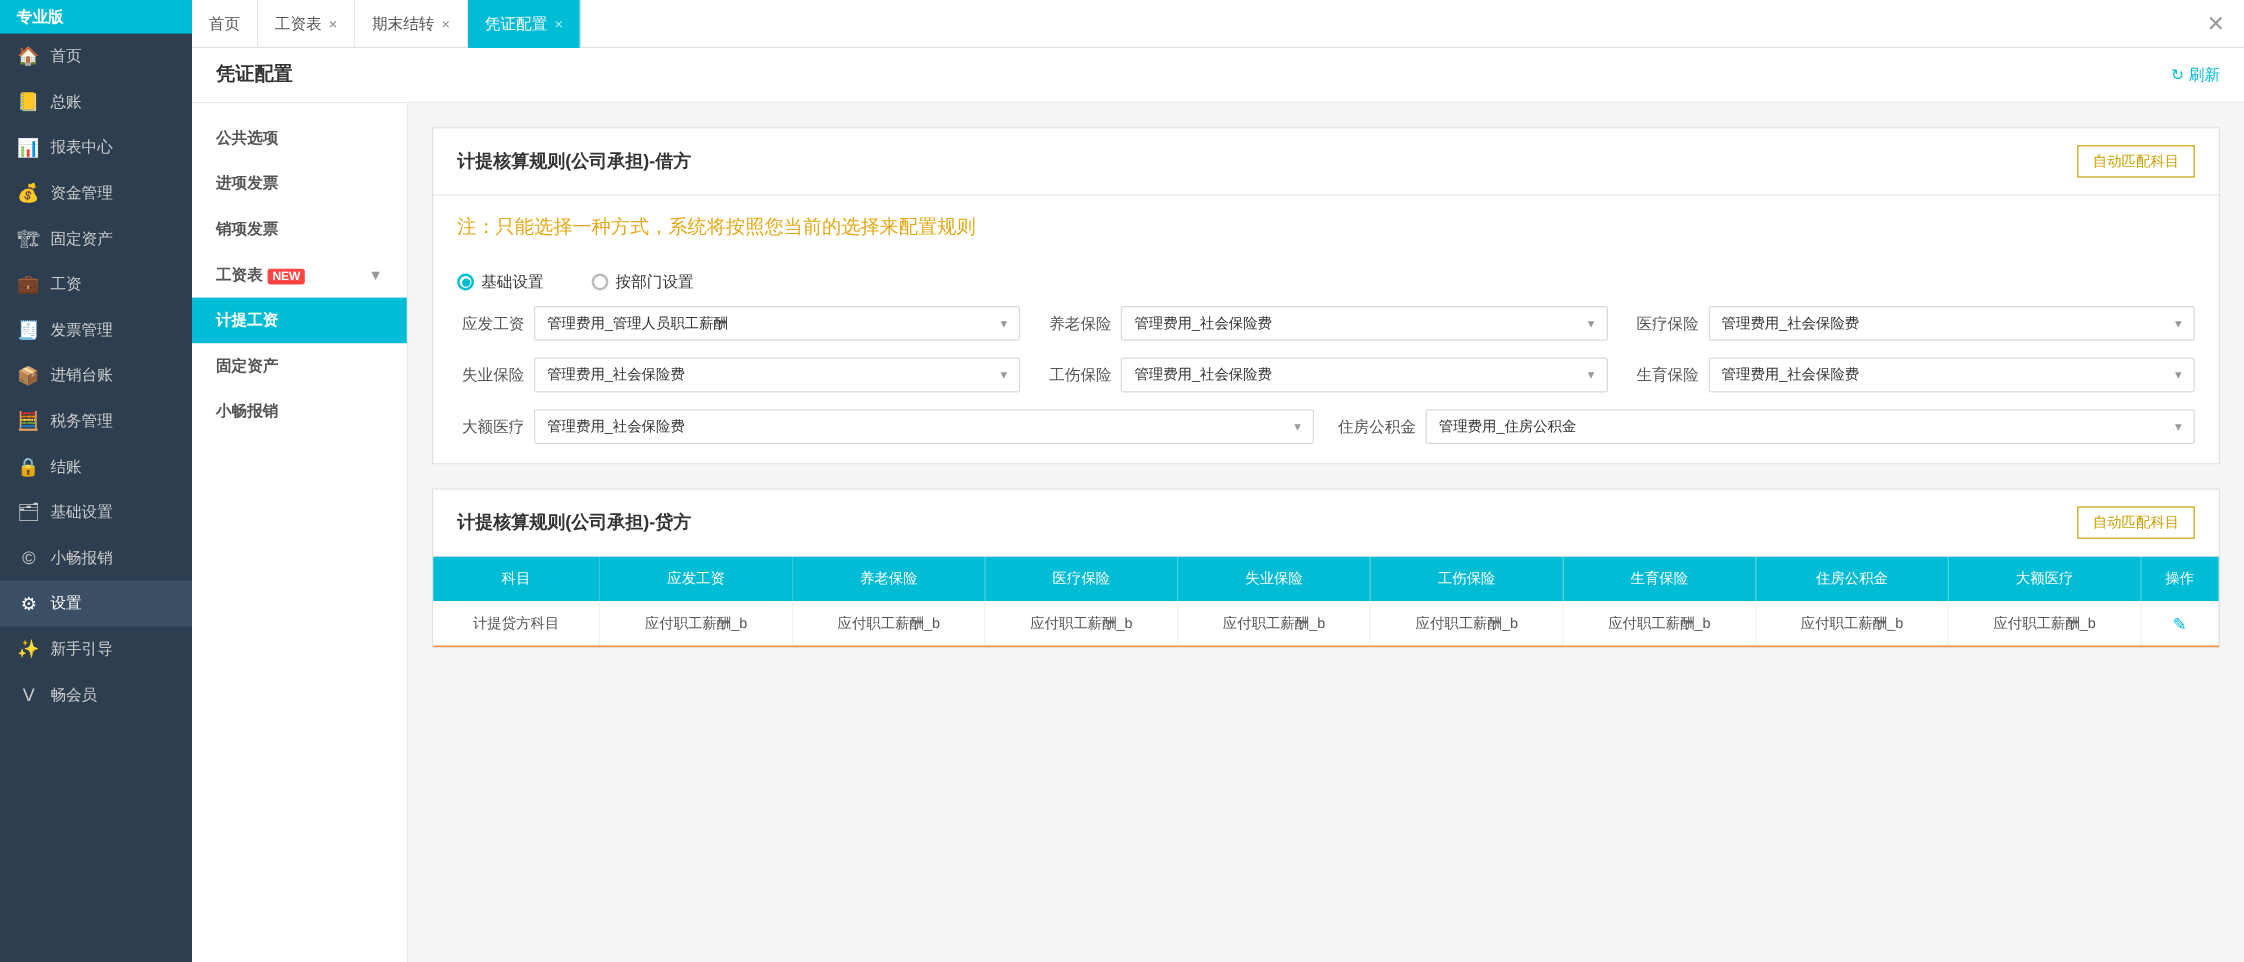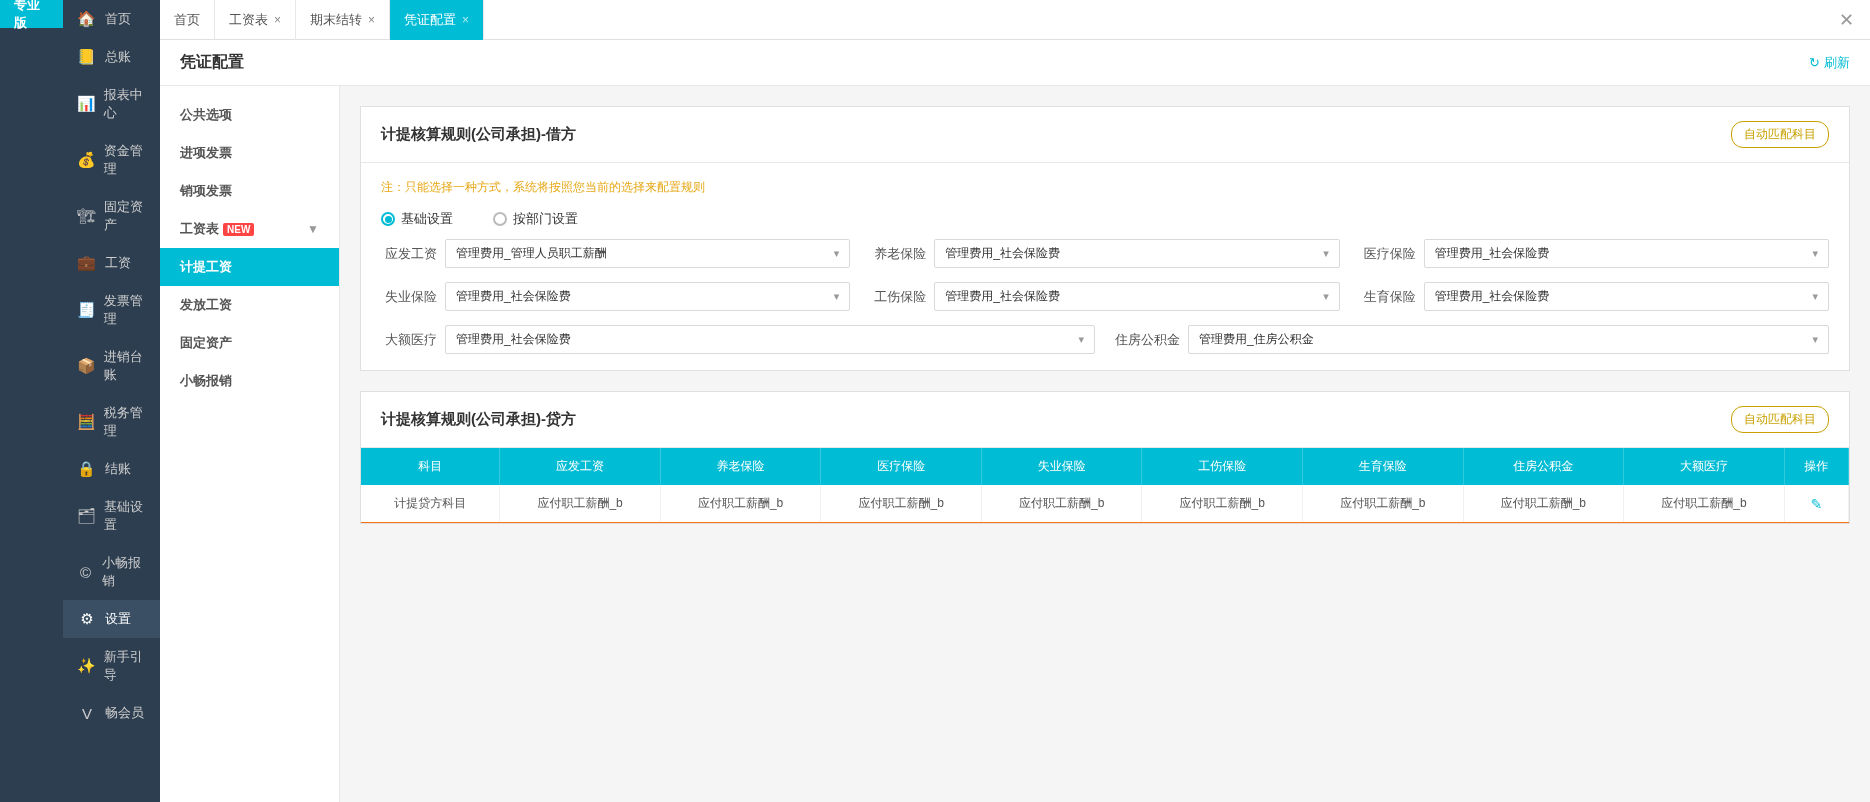--- a/index.html
+++ b/index.html
@@ -4,21 +4,21 @@
   <style>
     * { box-sizing: border-box; margin: 0; padding: 0; }
     body { font-family: 'Microsoft YaHei', sans-serif; font-size: 13px; color: #333; display: flex; height: 802px; overflow: hidden; background: #f5f5f5; }
 
     
     .sidebar {
       width: 160px;
       background: #2d3e50;
       color: #ccc;
       display: flex;
-      flex-direction: row;
+      flex-direction: column;
       flex-shrink: 0;
       height: 100%;
     }
     .sidebar-header {
       background: #00bcd4;
       color: #fff;
       font-size: 13px;
       font-weight: bold;
       padding: 8px 14px;
       height: 28px;
@@ -173,29 +173,29 @@
       align-items: center;
       justify-content: space-between;
     }
     .auto-match-btn {
       border: 1px solid #c8a000;
       color: #c8a000;
       background: #fff;
       padding: 4px 12px;
       cursor: pointer;
       font-size: 12px;
-      border-radius: 12px;
+      border-radius: 0;
     }
 
     .section-body { padding: 16px 20px; }
 
     .notice-text {
       color: #e6a817;
-      font-size: 12px;
-      margin-bottom: 14px;
+      font-size: 16px;
+      margin-bottom: 26px;
     }
 
     
     .radio-group {
       display: flex;
       align-items: center;
       gap: 40px;
       margin-bottom: 11px;
     }
     .radio-item {
@@ -391,23 +391,20 @@
           </div>
           <div class="left-nav-item">
             <span>销项发票</span>
           </div>
           <div class="left-nav-item">
             <span>工资表<span class="nav-new-badge">NEW</span></span>
             <span class="nav-arrow">▼</span>
           </div>
           <div class="left-nav-item active">
             <span>计提工资</span>
-          </div>
-          <div class="left-nav-item">
-            <span>发放工资</span>
           </div>
           <div class="left-nav-item">
             <span>固定资产</span>
           </div>
           <div class="left-nav-item">
             <span>小畅报销</span>
           </div>
         </div>
     </div>
 

